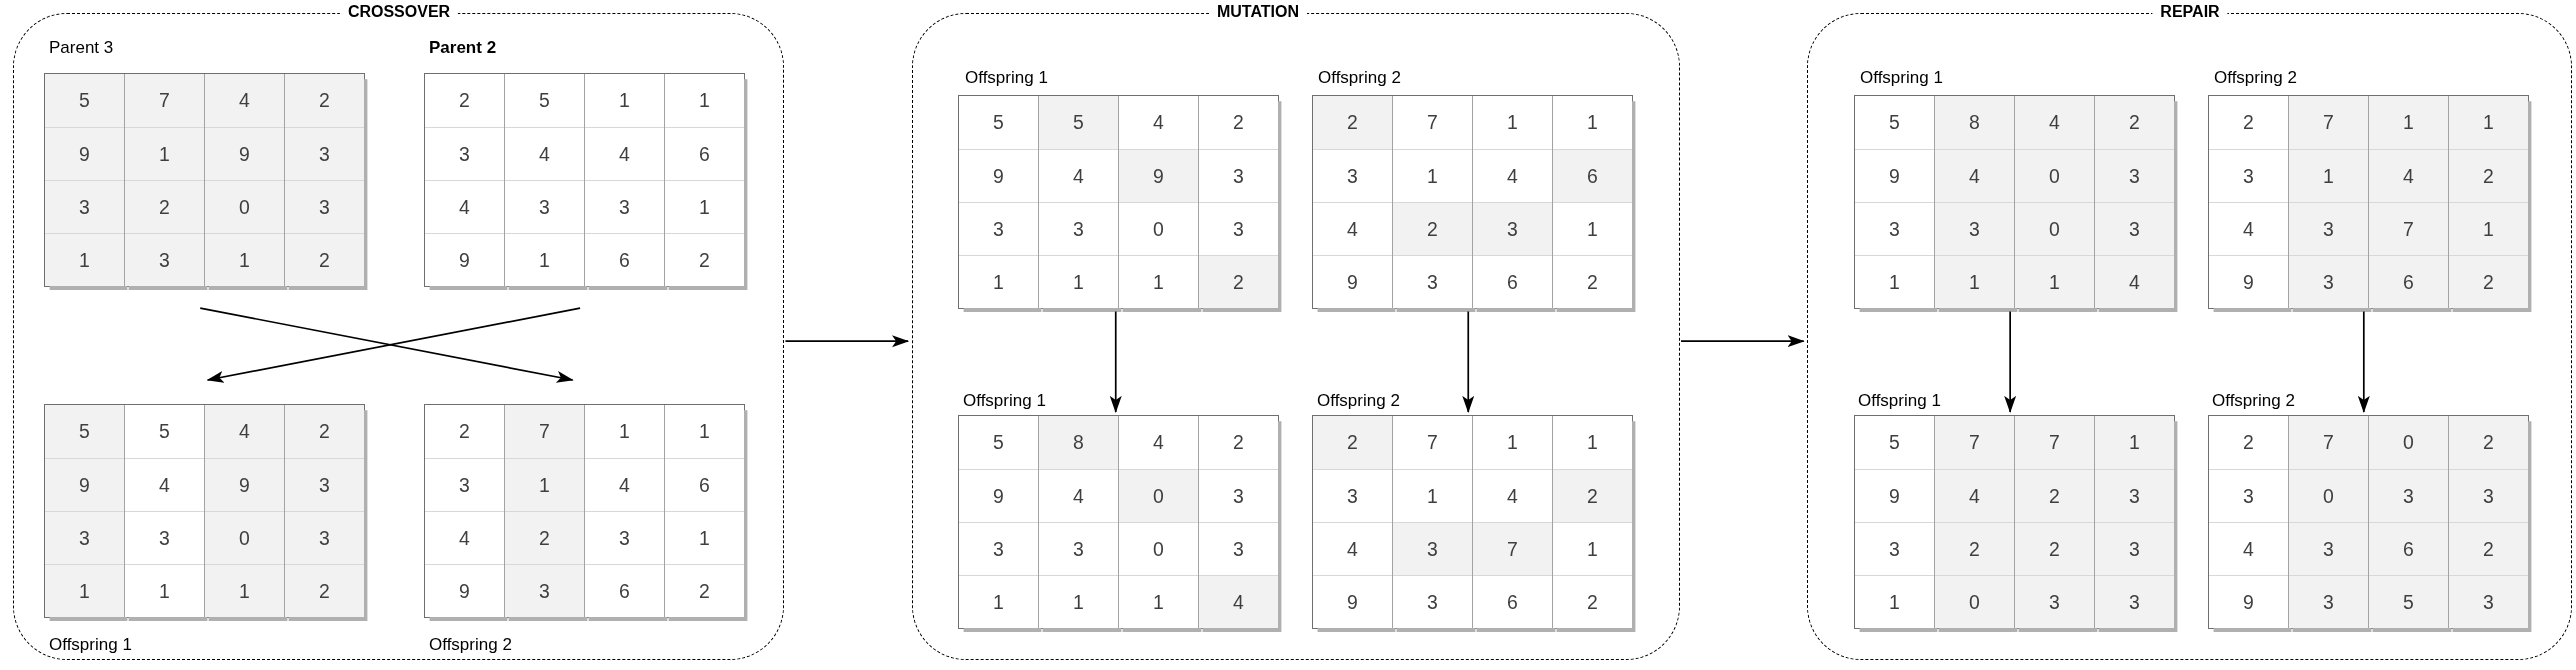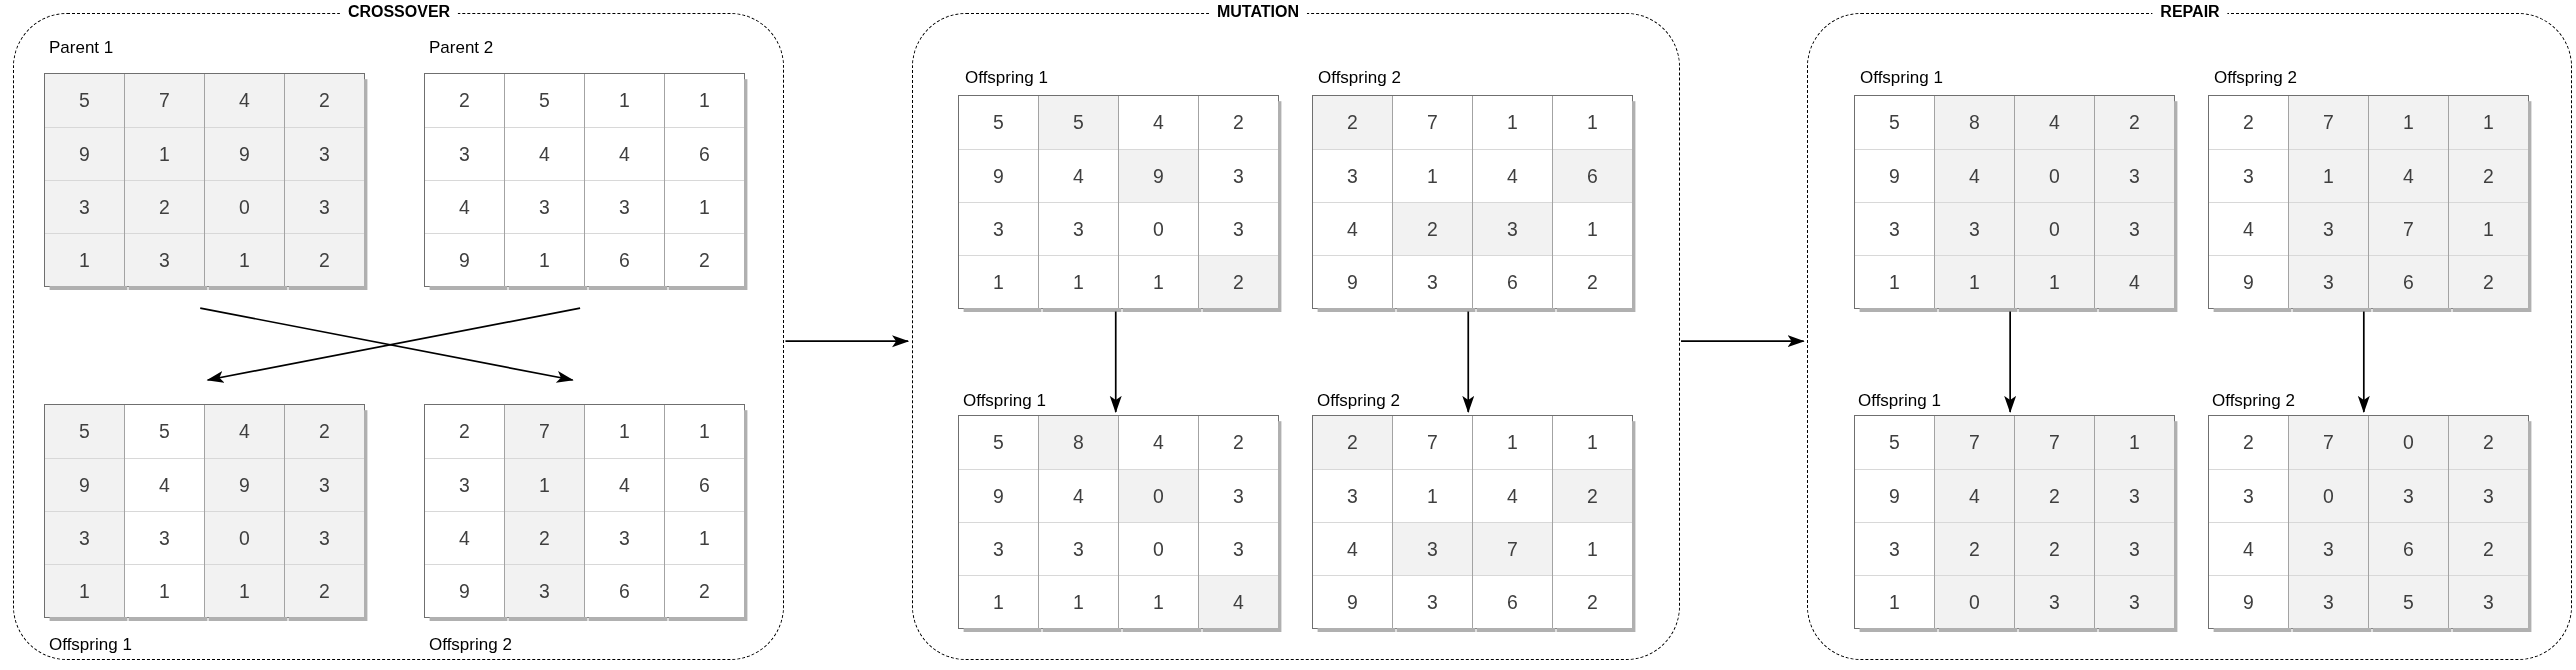--- a/index.html
+++ b/index.html
@@ -57,21 +57,21 @@
   #m-m-o2t { left:1312px; top:95px; }
   #m-m-o1b { left:958px; top:415px; }
   #m-m-o2b { left:1312px; top:415px; }
   #m-r-o1t { left:1854px; top:95px; }
   #m-r-o2t { left:2208px; top:95px; }
   #m-r-o1b { left:1854px; top:415px; }
   #m-r-o2b { left:2208px; top:415px; }
 
   
   #l-x-p1 { left:49px;   top:37px; }
-  #l-x-p2 { left:429px;  top:37px; }
+  #l-x-p2 { left:429px;  top:37px;font-weight:bold; }
   #l-x-o1 { left:49px;   top:634px; }
   #l-x-o2 { left:429px;  top:634px; }
   #l-m-o1t { left:965px; top:67px; }
   #l-m-o2t { left:1318px; top:67px; }
   #l-m-o1b { left:963px; top:390px; }
   #l-m-o2b { left:1317px; top:390px; }
   #l-r-o1t { left:1860px; top:67px; }
   #l-r-o2t { left:2214px; top:67px; }
   #l-r-o1b { left:1858px; top:390px; }
   #l-r-o2b { left:2212px; top:390px; }
@@ -84,21 +84,21 @@
 <div class="canvas">
 
   <div class="gbox" id="box-crossover"></div>
   <div class="gbox" id="box-mutation"></div>
   <div class="gbox" id="box-repair"></div>
 
   <div class="gtitle" id="title-crossover">CROSSOVER</div>
   <div class="gtitle" id="title-mutation">MUTATION</div>
   <div class="gtitle" id="title-repair">REPAIR</div>
 
-  <div class="mlabel" id="l-x-p1">Parent 1</div>
+  <div class="mlabel" id="l-x-p1">Parent 3</div>
   <div class="mlabel" id="l-x-p2">Parent 2</div>
   <div class="mlabel" id="l-x-o1">Offspring 1</div>
   <div class="mlabel" id="l-x-o2">Offspring 2</div>
 
   <div class="mlabel" id="l-m-o1t">Offspring 1</div>
   <div class="mlabel" id="l-m-o2t">Offspring 2</div>
   <div class="mlabel" id="l-m-o1b">Offspring 1</div>
   <div class="mlabel" id="l-m-o2b">Offspring 2</div>
 
   <div class="mlabel" id="l-r-o1t">Offspring 1</div>

